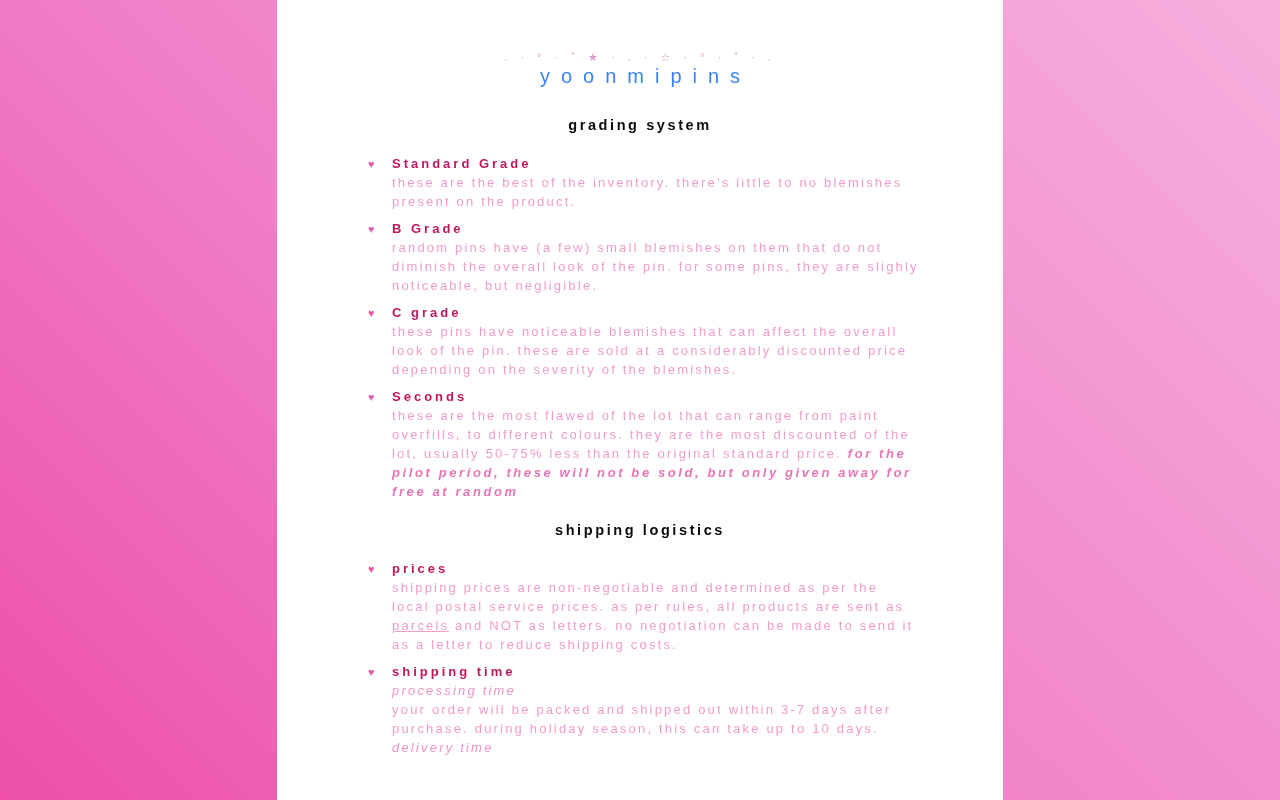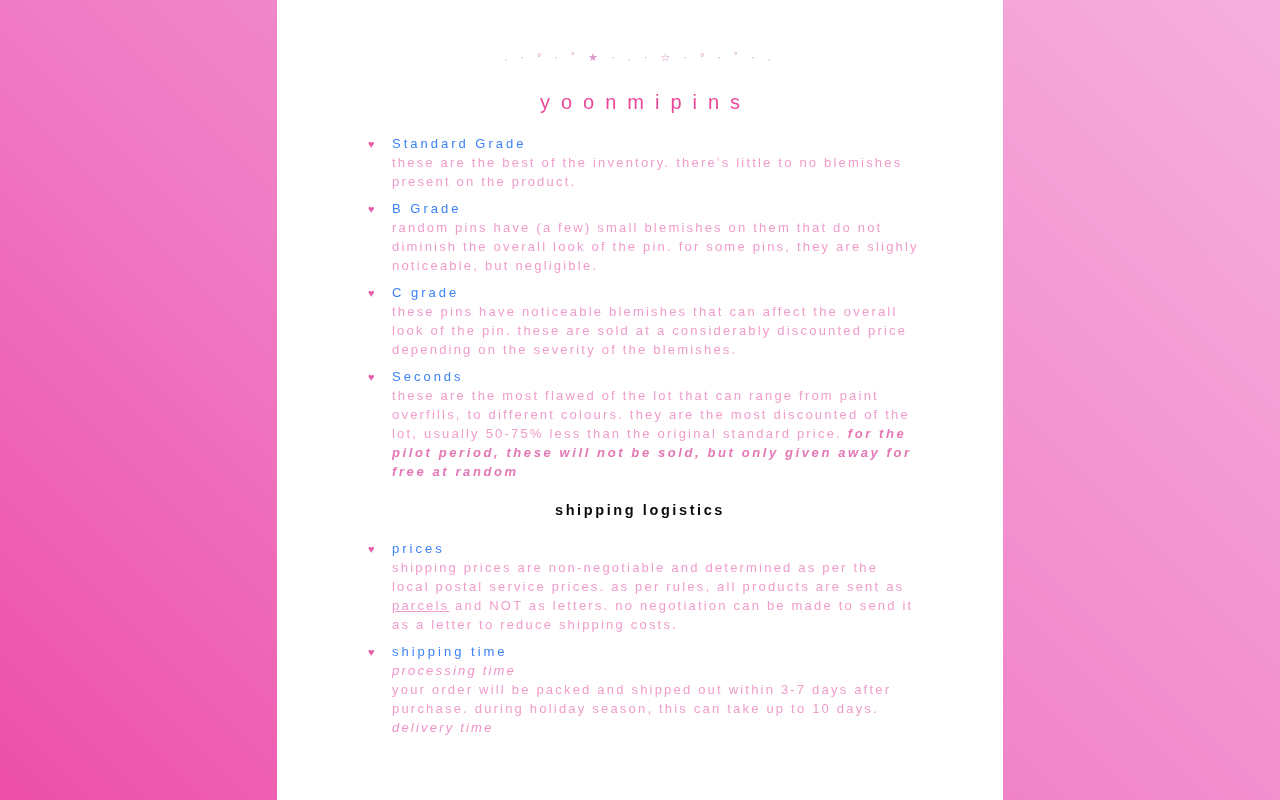--- a/index.html
+++ b/index.html
@@ -23,23 +23,22 @@
 
   .decor {
     text-align: center;
     color: #dc9ccf;
     font-size: 11px;
     letter-spacing: 5px;
     line-height: 14px;
     white-space: nowrap;
   }
   .site-title {
-    margin-top: 26px;
     text-align: center;
-    color: #ec4899;
+    color: #3b82f6;
     font-size: 20px;
     font-weight: 400;
     letter-spacing: 11px;
     text-indent: 11px;
     line-height: 24px;
   }
   .section-heading {
     margin-top: 28px;
     text-align: center;
     color: #0b0b0b;
@@ -60,22 +59,22 @@
     margin-bottom: 8px;
   }
   .heart {
     flex: 0 0 24px;
     color: #e25ca6;
     font-size: 11px;
     line-height: 20px;
   }
   .item-content { width: 528px; }
   .item-title {
-    color: #3b82f6;
-    font-weight: 400;
+    color: #be185d;
+    font-weight: 700;
     font-size: 13px;
     letter-spacing: 3px;
     line-height: 19px;
   }
   .item-body {
     color: #f09cca;
     font-size: 13px;
     letter-spacing: 2.2px;
     line-height: 19px;
   }
@@ -103,20 +102,21 @@
 </head>
 <body>
 
 <div class="panel">
   <div class="content">
 
     <div class="decor">. · ° ·  ˚ ★ · .  · ☆ · °  · ˚ · .</div>
 
     <h1 class="site-title">yoonmipins</h1>
 
+    <h2 class="section-heading">grading system</h2>
 
     <div class="list">
 
       <div class="item">
         <span class="heart">♥</span>
         <div class="item-content">
           <div class="item-title">Standard Grade</div>
           <div class="item-body">these are the best of the inventory. there’s little to no blemishes present on the product.</div>
         </div>
       </div>

